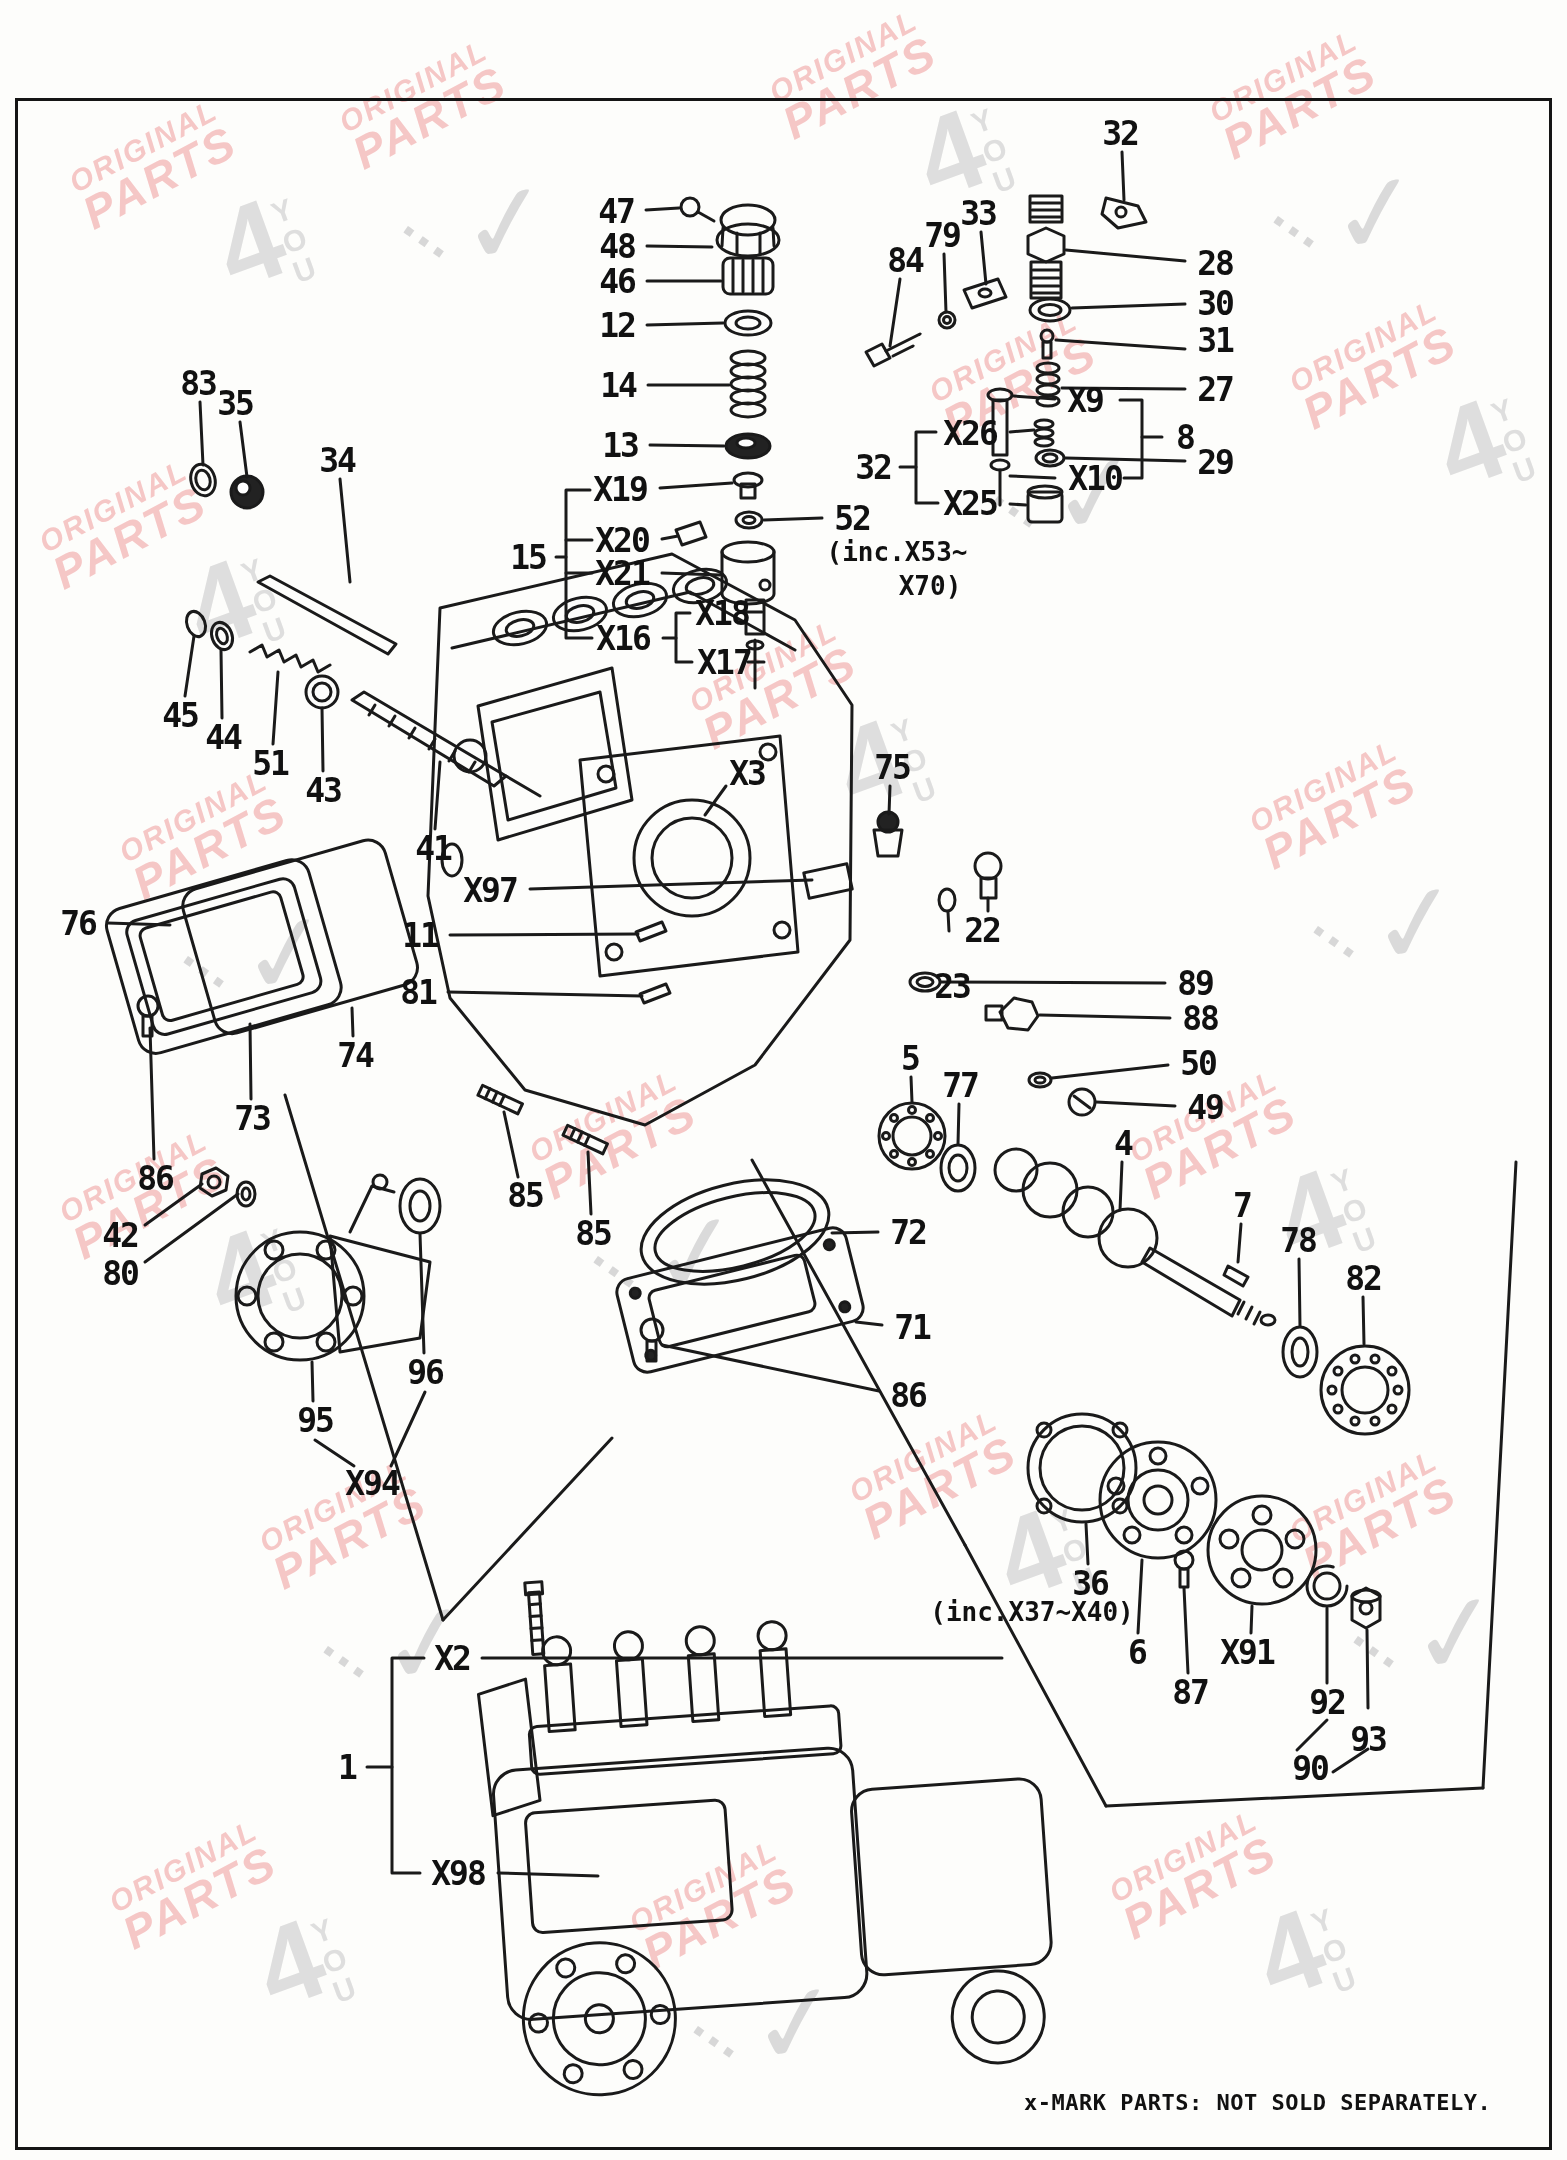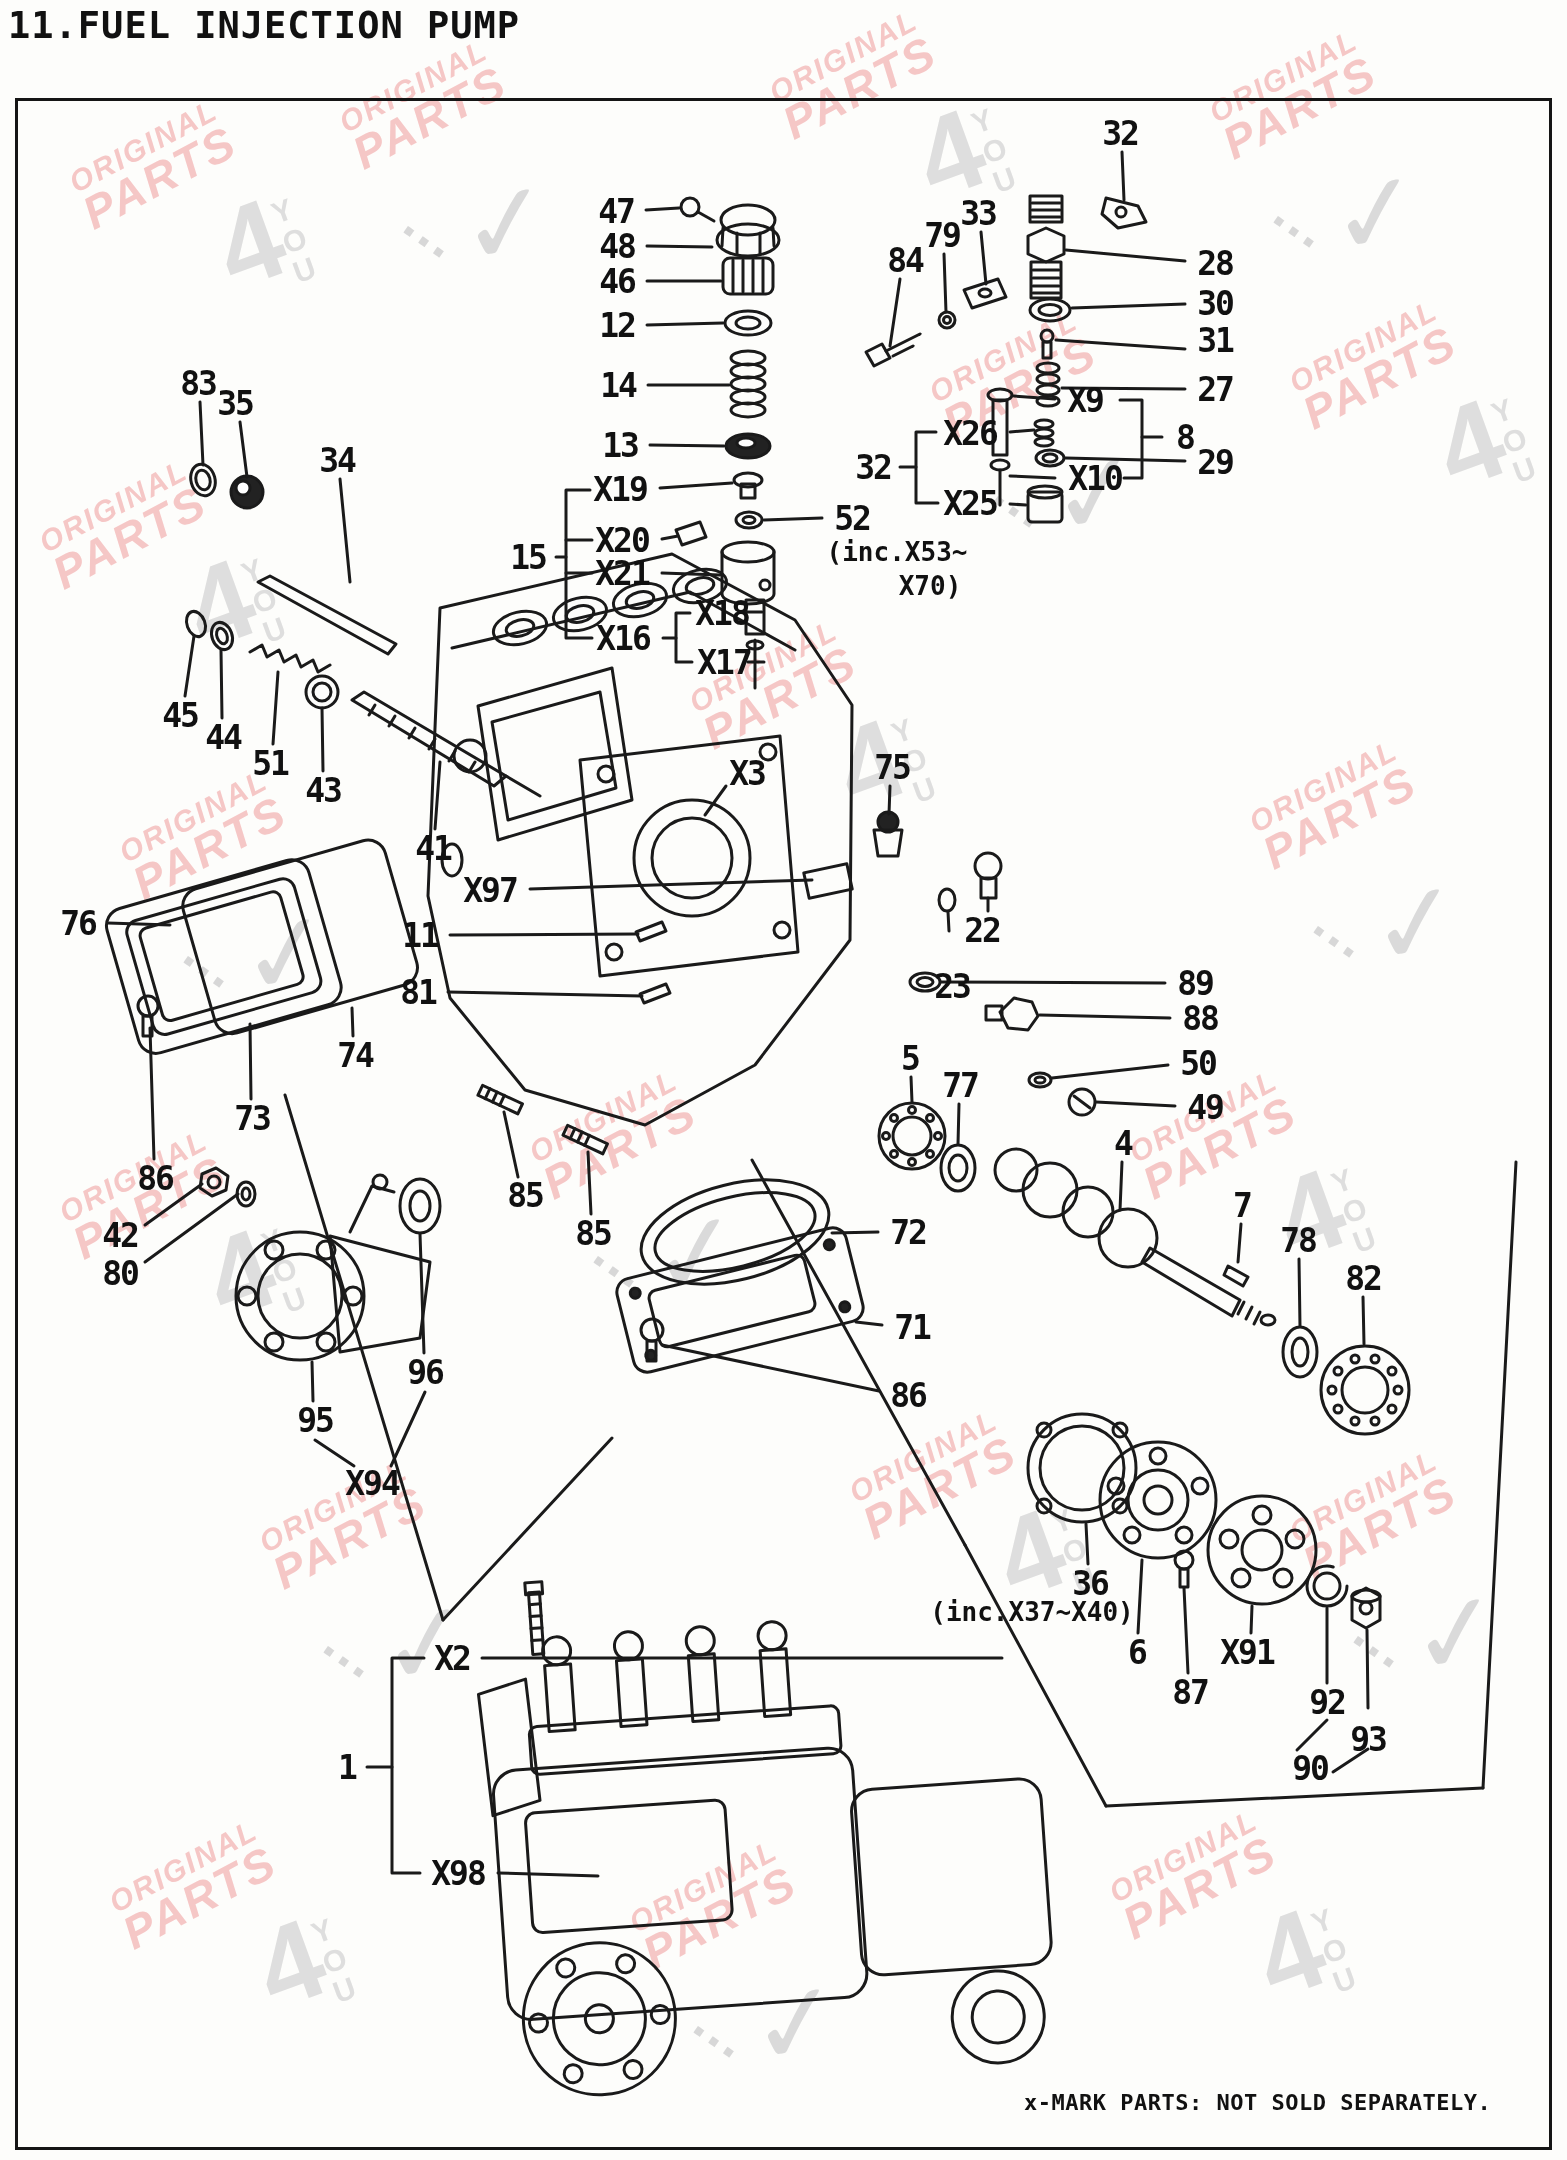--- a/index.html
+++ b/index.html
@@ -27,21 +27,20 @@
   .wmbadge .you{display:flex;flex-direction:column;font-size:30px;line-height:1.05;margin-top:14px;}
   .wmcheck{position:absolute;z-index:1;font-size:110px;font-weight:bold;transform:rotate(-8deg);
            font-family:"DejaVu Sans",sans-serif;opacity:0.9;}
   .wmdots{position:absolute;z-index:1;font-size:20px;letter-spacing:6px;transform:rotate(35deg);}
 </style>
 </head>
 <body>
 
 <div id="app">
 
-  <div class="title">11.FUEL INJECTION PUMP</div>
   <div class="frame"></div>
   <div class="footer">x-MARK PARTS: NOT SOLD SEPARATELY.</div>
 
   <svg id="diagram" width="1567" height="2160" viewBox="0 0 1567 2160">
     <g stroke="#1a1a1a" stroke-width="3" fill="none" stroke-linecap="round" stroke-linejoin="round">
 
       <g>
         <circle cx="690" cy="207" r="9"></circle>
           <line x1="698" y1="212" x2="714" y2="221"></line>
         <ellipse cx="748" cy="220" rx="27" ry="15"></ellipse>

